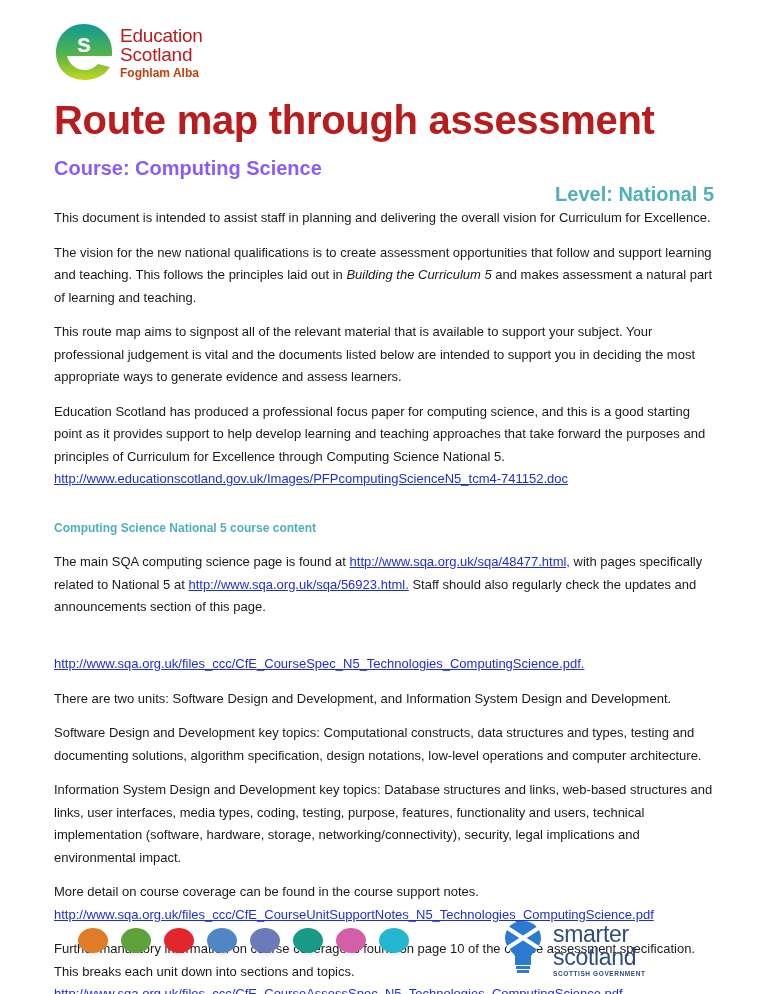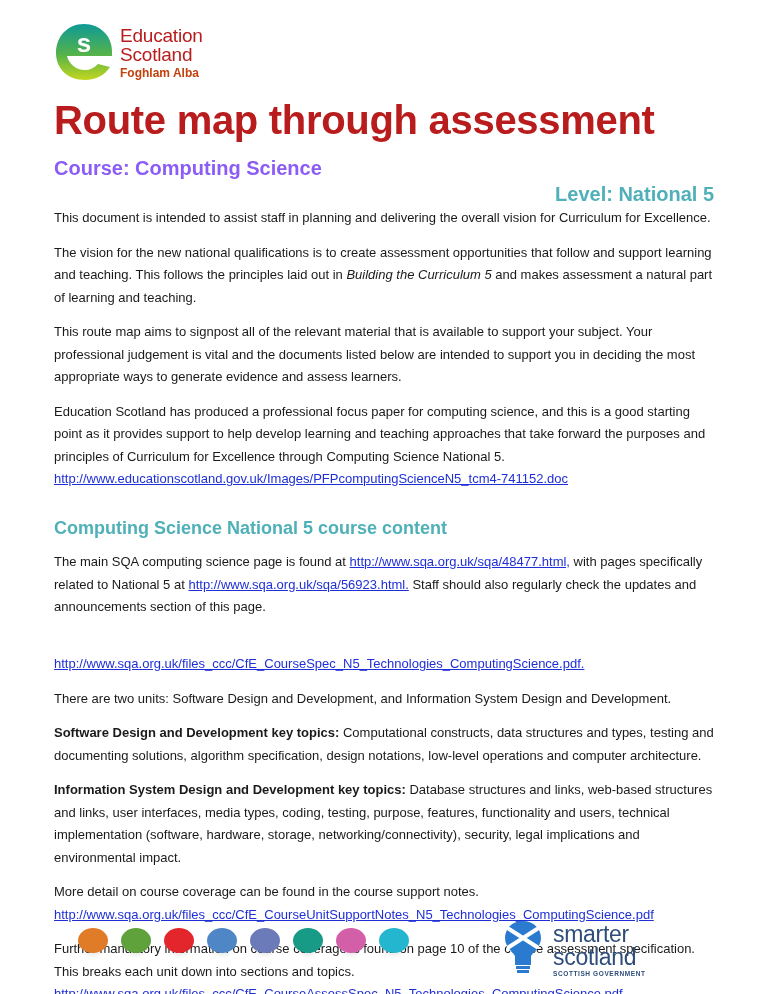--- a/index.html
+++ b/index.html
@@ -31,23 +31,23 @@
     font-size: 20px; font-weight: bold; color: #4fb0b8; margin-top: 26px;
   }
 
   .content {
     position: absolute; left: 54px; top: 207px; width: 665px;
     font-size: 13px; line-height: 22.5px; color: #1a1a1a;
   }
   .content p { margin: 0 0 12px 0; }
   .content a { color: #1f2fd6; text-decoration: underline; }
   .content em { font-style: italic; }
-  .content b { font-weight: bold; text-align: center; }
+  .content b { font-weight: normal; text-align: center; }
   .section-heading {
-    font-size: 18px; font-weight: bold; color: #4fb0b8;
+    font-size: 12px; font-weight: bold; color: #4fb0b8;
     margin: 26px 0 12px 0;
   }
 
   .dots {
     position: absolute; left: 78px; top: 928px; display: flex; gap: 13px;
   }
   .dot {
     width: 30px; height: 25px; border-radius: 50%;
     box-shadow: 0 9px 4px -6px rgba(0,0,0,0.08);
   }

